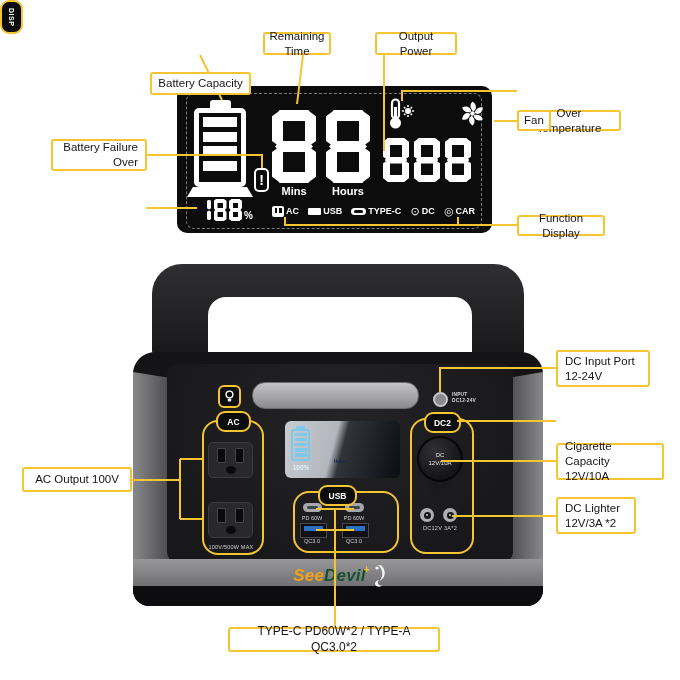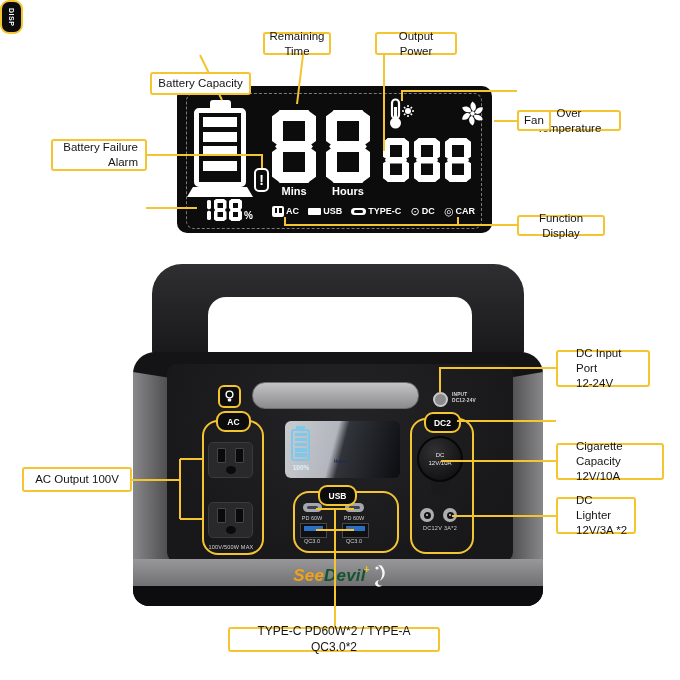--- a/index.html
+++ b/index.html
@@ -5,21 +5,21 @@
   html,body{margin:0;padding:0;background:#fff;}
   #page{position:relative;width:680px;height:680px;background:#fff;overflow:hidden;
         font-family:"Liberation Sans",sans-serif;--acc:#F5C431;}
   .abs{position:absolute;box-sizing:border-box;}
 
   
   .callout{position:absolute;box-sizing:border-box;background:#fff;border:2px solid var(--acc);
            border-radius:3px;color:#151515;font-size:11.5px;line-height:1.3;
            display:flex;flex-direction:column;align-items:center;justify-content:center;
            text-align:center;padding:2px 4px;z-index:60;}
-  .callout.left-align{align-items:flex-start;text-align:left;padding-left:18px;}
+  .callout.left-align{align-items:flex-start;text-align:left;padding-left:7px;}
   .callout.right-align{align-items:flex-end;text-align:right;padding-right:7px;}
 
   
   .panel{left:177px;top:86px;width:315px;height:147px;background:#0c0c0d;border-radius:10px;}
   .panel-dash{left:186px;top:93px;width:296px;height:136px;border:1px dashed #8f8f8f;
               border-radius:8px;opacity:.85;}
   .seg-label{position:absolute;color:#fff;font-size:11px;font-weight:bold;text-align:center;}
 
   
   .sevenseg{position:absolute;display:flex;align-items:flex-start;}
@@ -444,21 +444,21 @@
     <span>Output Power</span>
     </div>
   <div class="callout" style="left:517px;top:81px;width:104px;height:21px;margin-top:29px;">
     <span>Over Temperature</span>
     </div>
   <div class="callout" style="left:517px;top:110px;width:34px;height:21px;">
     <span>Fan</span>
     </div>
   <div class="callout right-align" style="left:51px;top:139px;width:96px;height:32px;">
     <span>Battery Failure</span>
-    <span>Alarm</span>
+    <span>Over</span>
     </div>
   <div class="callout" style="left:517px;top:215px;width:88px;height:21px;">
     <span>Function Display</span>
     </div>
 
   <div class="callout left-align" style="left:556px;top:350px;width:94px;height:37px;">
     <span>DC Input Port</span>
     <span>12-24V</span>
     </div>
   <div class="callout left-align" style="left:556px;top:443px;width:108px;height:37px;">

